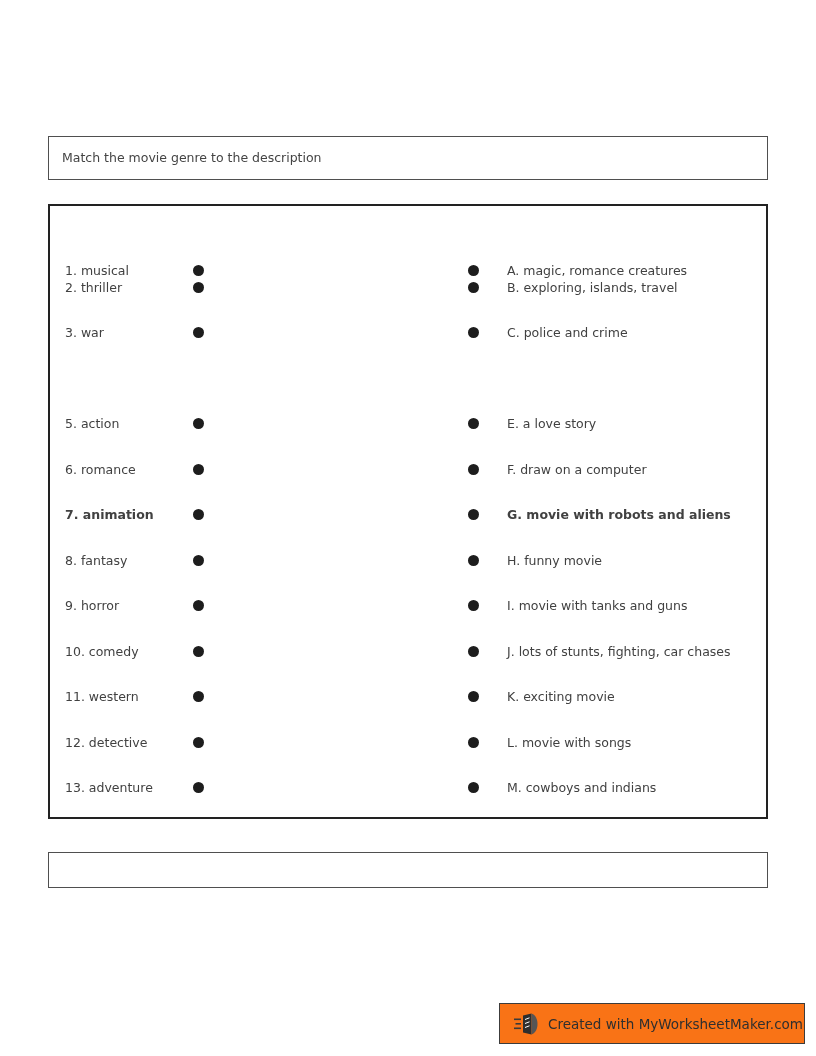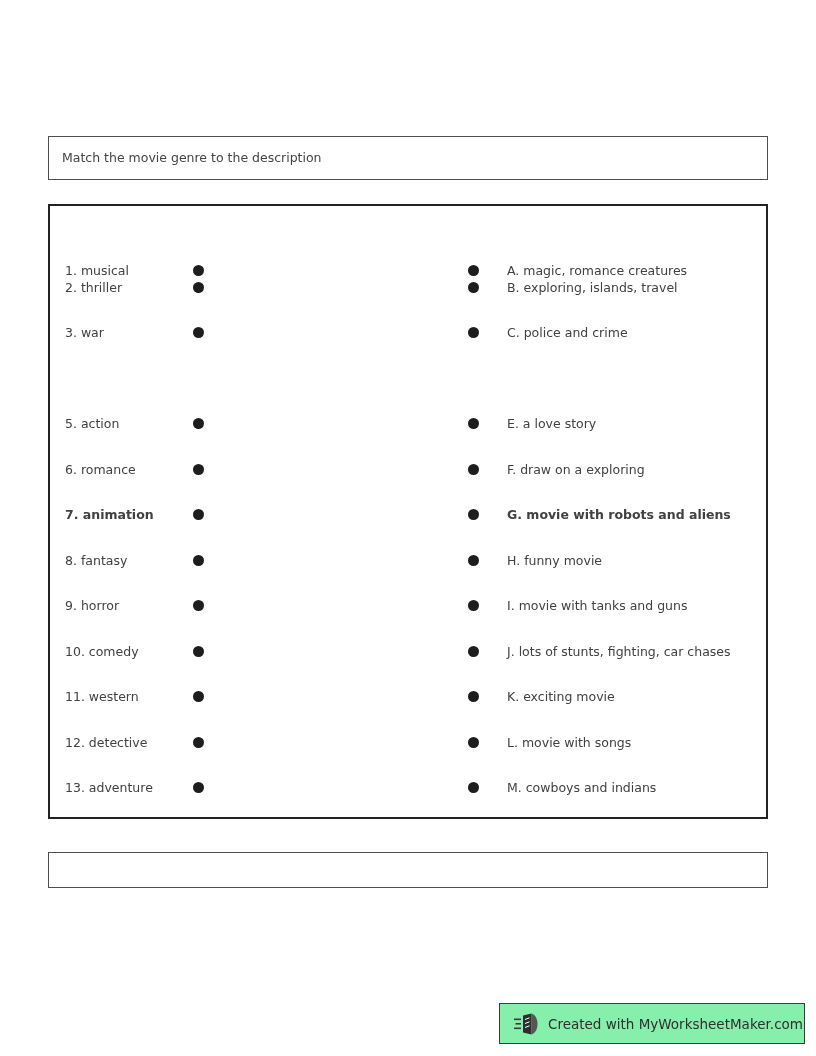--- a/index.html
+++ b/index.html
@@ -130,21 +130,21 @@
 
   
   .footer-badge {
     position: absolute;
     left: 499px;
     top: 1003px;
     width: 306px;
     height: 41px;
     box-sizing: border-box;
     border: 1px solid #3c3c3c;
-    background: #86efac;
+    background: #f97316;
     display: flex;
     align-items: center;
   }
   .badge-logo {
     margin-left: 14px;
     width: 26px;
     height: 24px;
     flex: 0 0 auto;
     display: block;
   }
@@ -189,21 +189,21 @@
         <div class="match-row" style="top: 207px;">
           <span class="left-label">5. action</span>
           <span class="dot dot-left"></span>
           <span class="dot dot-right"></span>
           <span class="right-label">E. a love story</span>
         </div>
         <div class="match-row" style="top: 252.5px;">
           <span class="left-label">6. romance</span>
           <span class="dot dot-left"></span>
           <span class="dot dot-right"></span>
-          <span class="right-label">F. draw on a exploring</span>
+          <span class="right-label">F. draw on a computer</span>
         </div>
         <div class="match-row" style="top: 298px; font-weight: bold;">
           <span class="left-label">7. animation</span>
           <span class="dot dot-left"></span>
           <span class="dot dot-right"></span>
           <span class="right-label">G. movie with robots and aliens</span>
         </div>
         <div class="match-row" style="top: 343.5px;">
           <span class="left-label">8. fantasy</span>
           <span class="dot dot-left"></span>

